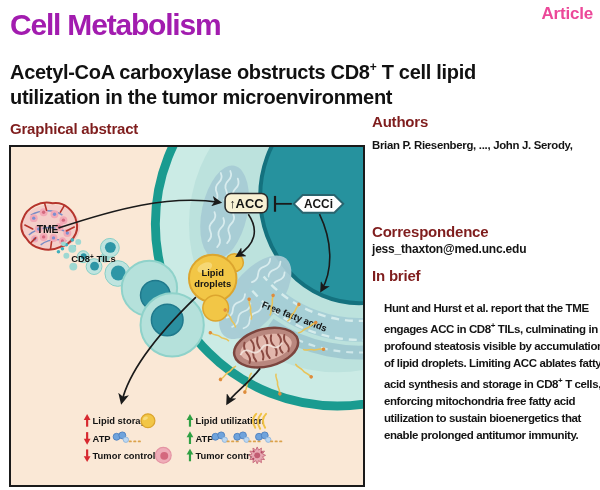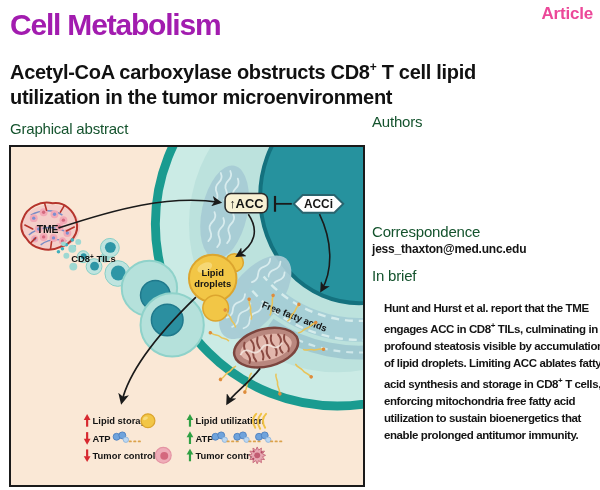--- a/index.html
+++ b/index.html
@@ -14,21 +14,21 @@
   .article-type{
     position:absolute;right:7px;top:4px;font-size:17px;font-weight:bold;
     color:#ec4899;letter-spacing:-0.2px;
   }
   .page-title{
     position:absolute;left:10px;top:55px;width:540px;margin:0;
     font-size:20px;line-height:25px;font-weight:bold;color:#111;letter-spacing:-0.3px;
   }
   .page-title sup{font-size:12px;}
   .sec-head{
-    position:absolute;font-size:15px;font-weight:normal;color:#14532d;letter-spacing:-0.2px;
+    position:absolute;font-size:15px;font-weight:bold;color:#7f1d1d;letter-spacing:-0.2px;
   }
   .gabs-head{left:10px;top:120px;}
   .auth-head{left:372px;top:113px;}
   .corr-head{left:372px;top:223px;}
   .brief-head{left:372px;top:267px;}
   .authors{
     position:absolute;left:372px;top:139px;width:226px;
     font-size:11.4px;font-weight:bold;color:#141414;line-height:13.8px;letter-spacing:-0.3px;
   }
   .email{
@@ -54,20 +54,21 @@
 <div class="article-type">Article</div>
 
 <h1 class="page-title"><span>Acetyl-CoA carboxylase obstructs CD8</span><sup>+</sup><span> T cell lipid utilization in the tumor microenvironment</span></h1>
 
 <div class="sec-head gabs-head">Graphical abstract</div>
 <div class="sec-head auth-head">Authors</div>
 <div class="sec-head corr-head">Correspondence</div>
 <div class="sec-head brief-head">In brief</div>
 
 <div class="authors">
+  <div>Brian P. Riesenberg, ..., John J. Serody,</div>
 </div>
 
 <a class="email" href="#">jess_thaxton@med.unc.edu</a>
 
 <p class="brief"><span>Hunt and Hurst et al. report that the TME engages ACC in CD8</span><sup>+</sup><span> TILs, culminating in profound steatosis visible by accumulation of lipid droplets. Limiting ACC ablates fatty acid synthesis and storage in CD8</span><sup>+</sup><span> T cells, enforcing mitochondria free fatty acid utilization to sustain bioenergetics that enable prolonged antitumor immunity.</span></p>
 
 <div class="figure-box">
 <svg width="352" height="338" viewBox="0 0 356 342" preserveAspectRatio="none">
   <defs>
     <marker id="ah" viewBox="0 0 10 10" refX="7.5" refY="5" markerWidth="6.5" markerHeight="6.5" orient="auto">

